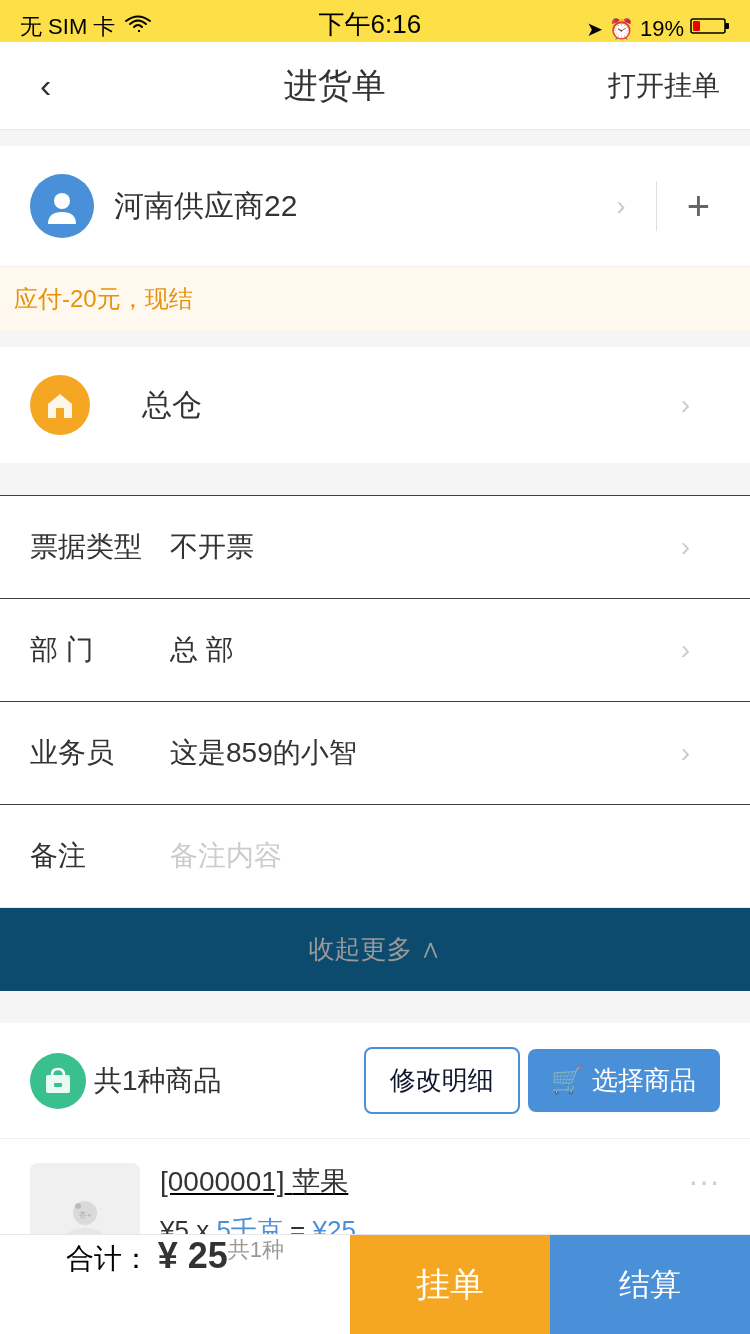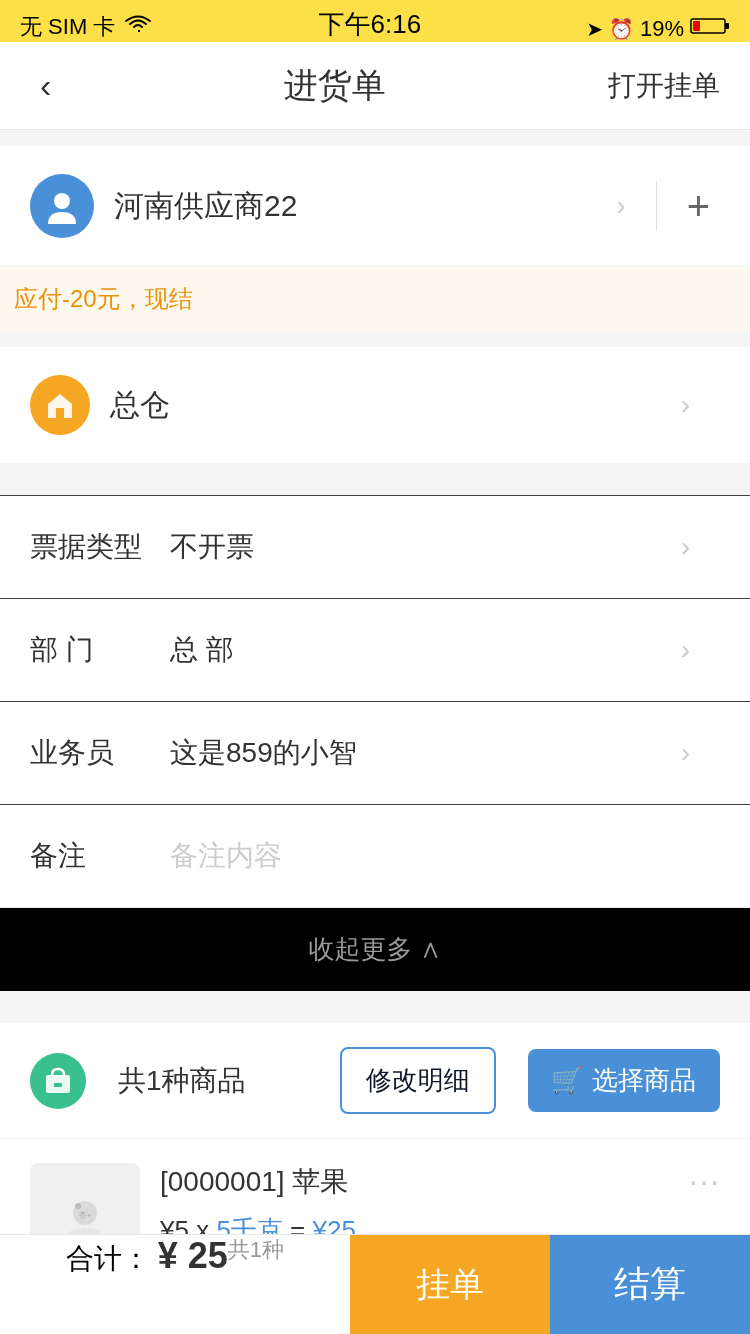--- a/index.html
+++ b/index.html
@@ -124,20 +124,21 @@
       display: flex;
       align-items: center;
       justify-content: center;
       margin-right: 20px;
       flex-shrink: 0;
     }
     .warehouse-name {
       flex: 1;
       font-size: 30px;
       color: #333;
+      margin-left: 32px;
     }
 
     
     .form-row {
       display: flex;
       align-items: center;
       padding: 32px 30px;
       border-top: 1px solid #404040;
     }
     .form-label {
@@ -150,37 +151,37 @@
       flex: 1;
       font-size: 28px;
       color: #333;
     }
     .form-placeholder {
       color: #ccc;
     }
 
     
     .collapse-row {
-      background: #000000;
+      background: #0c4a6e;
       display: flex;
       align-items: center;
       justify-content: center;
       padding: 24px 30px;
       color: #999;
       font-size: 26px;
       cursor: pointer;
       border-top: 1px solid #e8e8e8;
     }
 
     
     .product-header {
       display: flex;
       align-items: center;
       padding: 24px 30px;
-      gap: 32px;
+      gap: 8px;
     }
     .product-icon {
       width: 56px;
       height: 56px;
       border-radius: 50%;
       background: #3abf8f;
       display: flex;
       align-items: center;
       justify-content: center;
     }
@@ -226,20 +227,21 @@
       height: 110px;
       background: #f0f0f0;
       border-radius: 8px;
       display: flex;
       align-items: center;
       justify-content: center;
       flex-shrink: 0;
     }
     .product-info {
       flex: 1;
+      text-decoration: underline;
     }
     .product-name {
       font-size: 28px;
       color: #333;
       margin-bottom: 12px;
     }
     .product-price {
       font-size: 26px;
       color: #333;
     }
@@ -289,21 +291,21 @@
       cursor: pointer;
       display: flex;
       align-items: center;
       justify-content: center;
     }
     .btn-checkout {
       width: 200px;
       background: #4a90d9;
       color: #fff;
       border: none;
-      font-size: 36px;
+      font-size: 31px;
       cursor: pointer;
       display: flex;
       align-items: center;
       justify-content: center;
     }
 
     .section-gap {
       height: 16px;
       background: #f5f5f5;
     }

